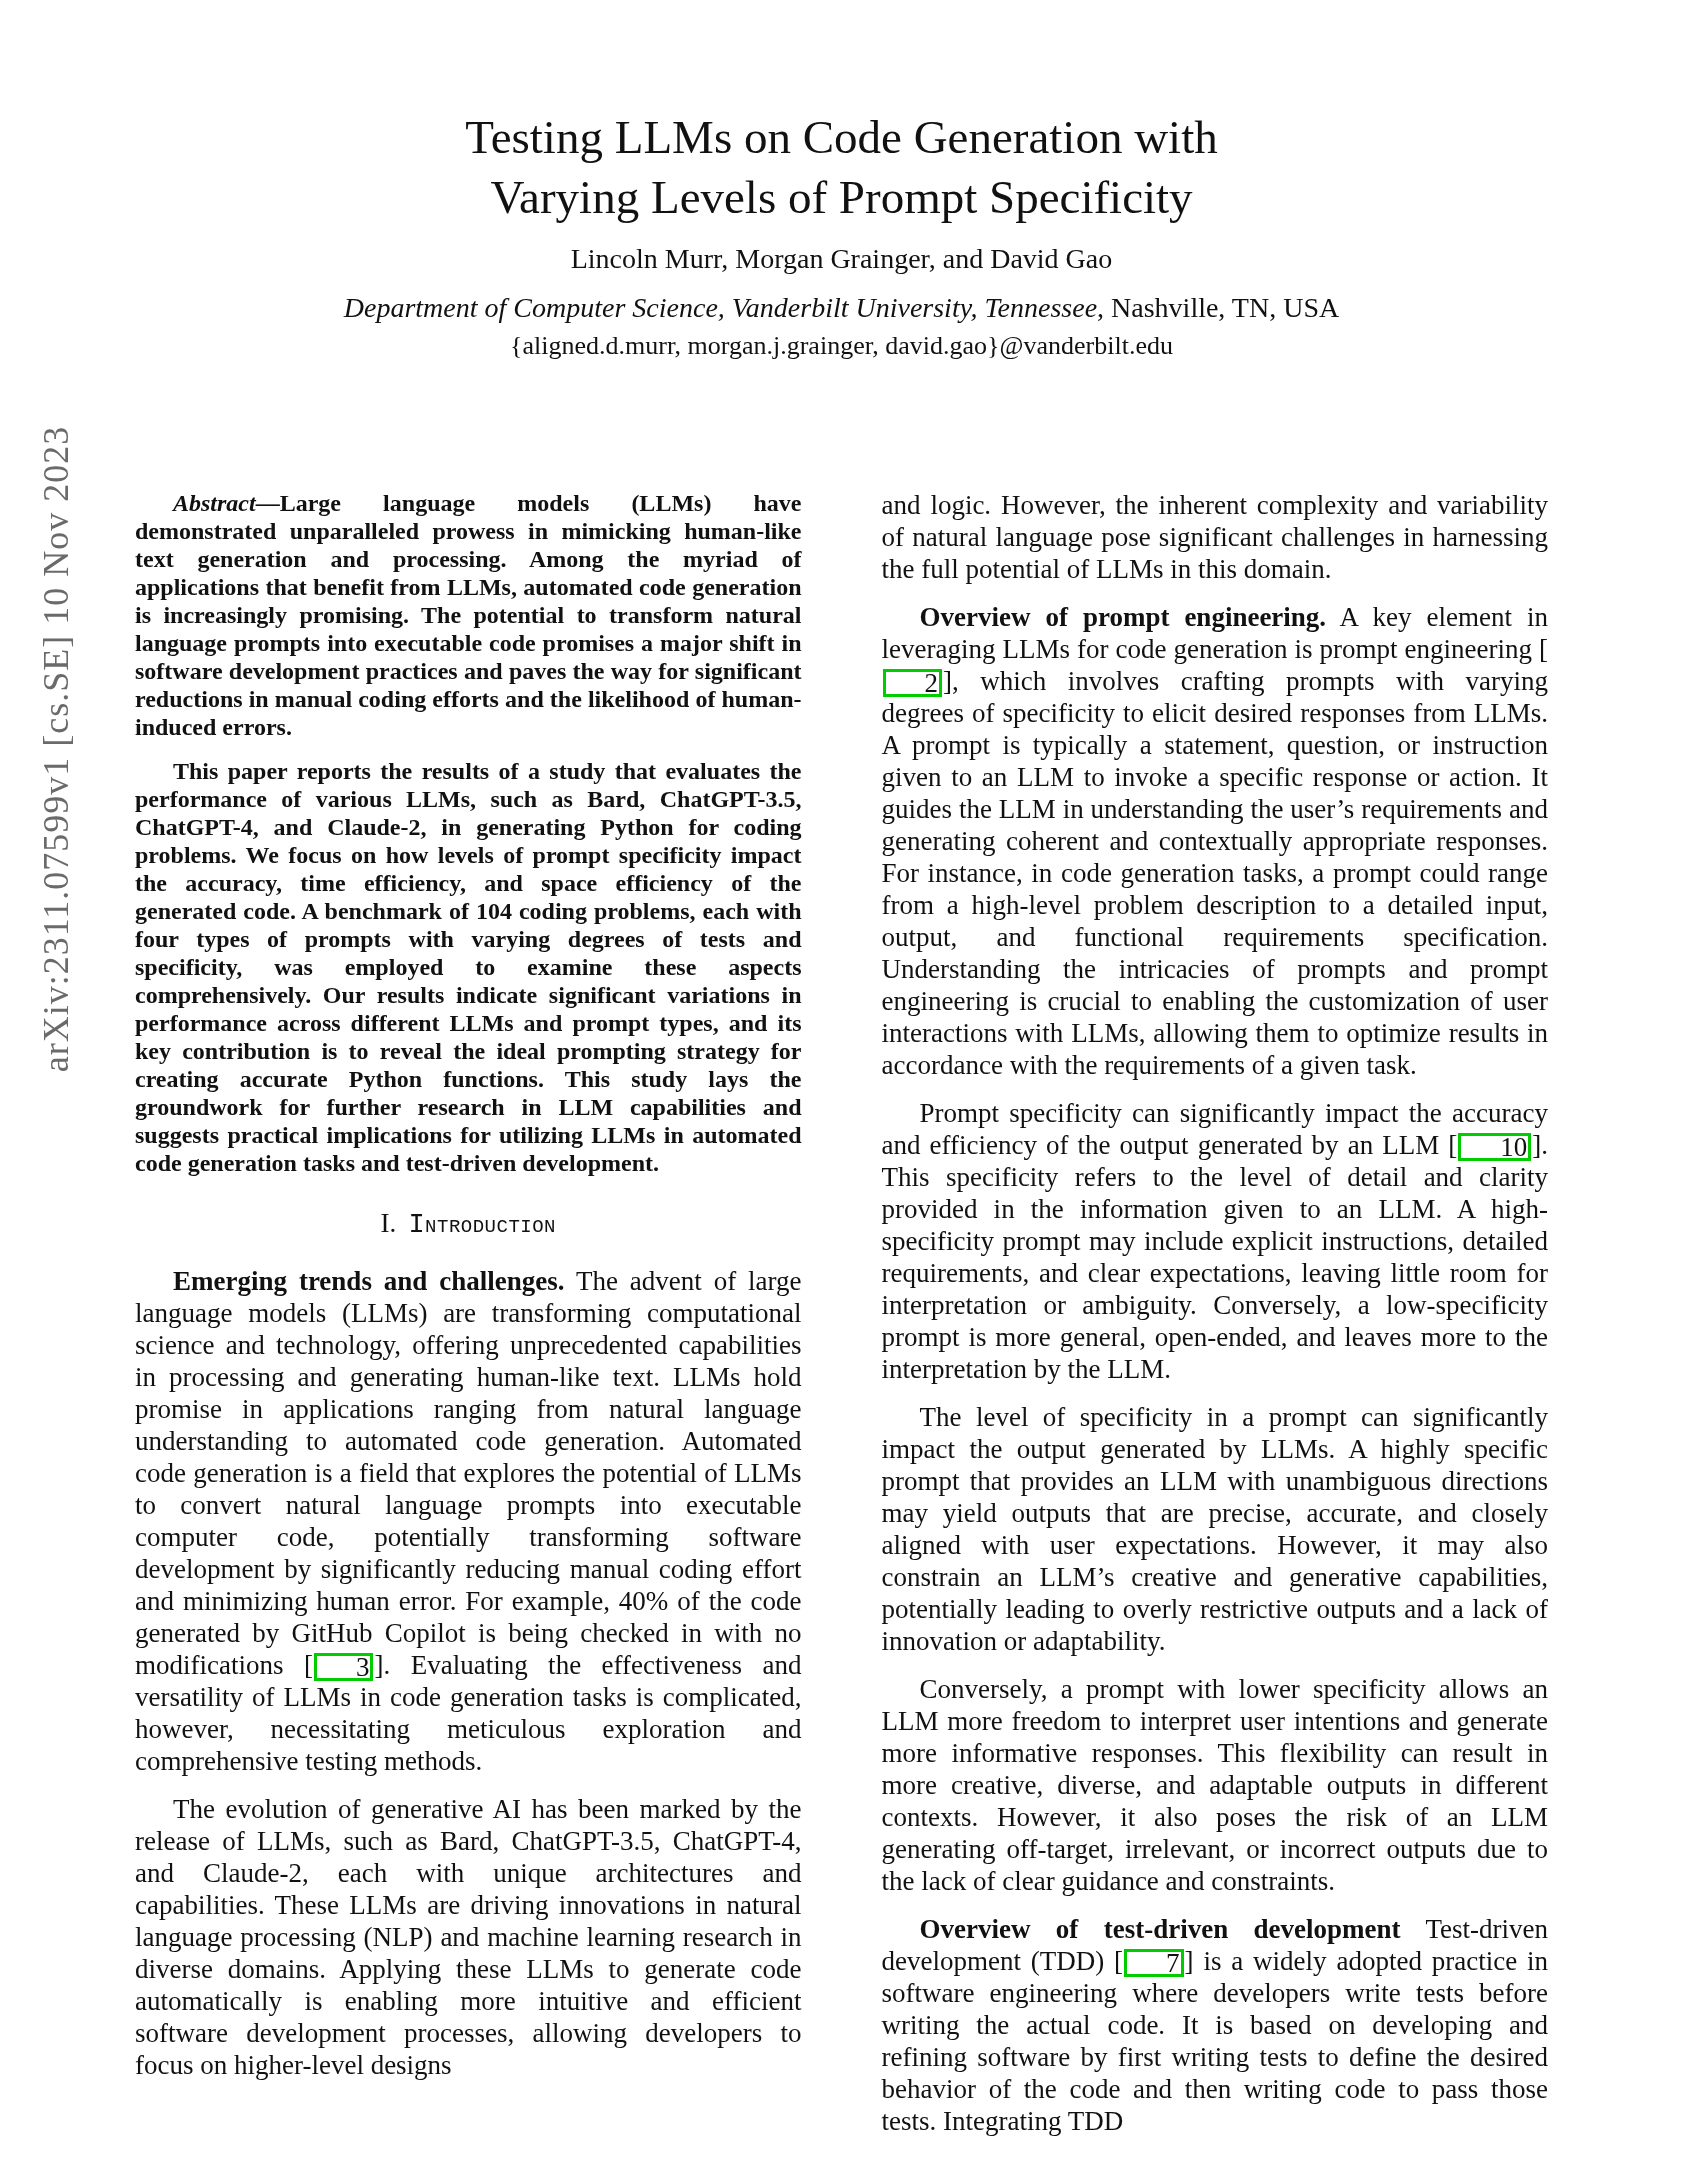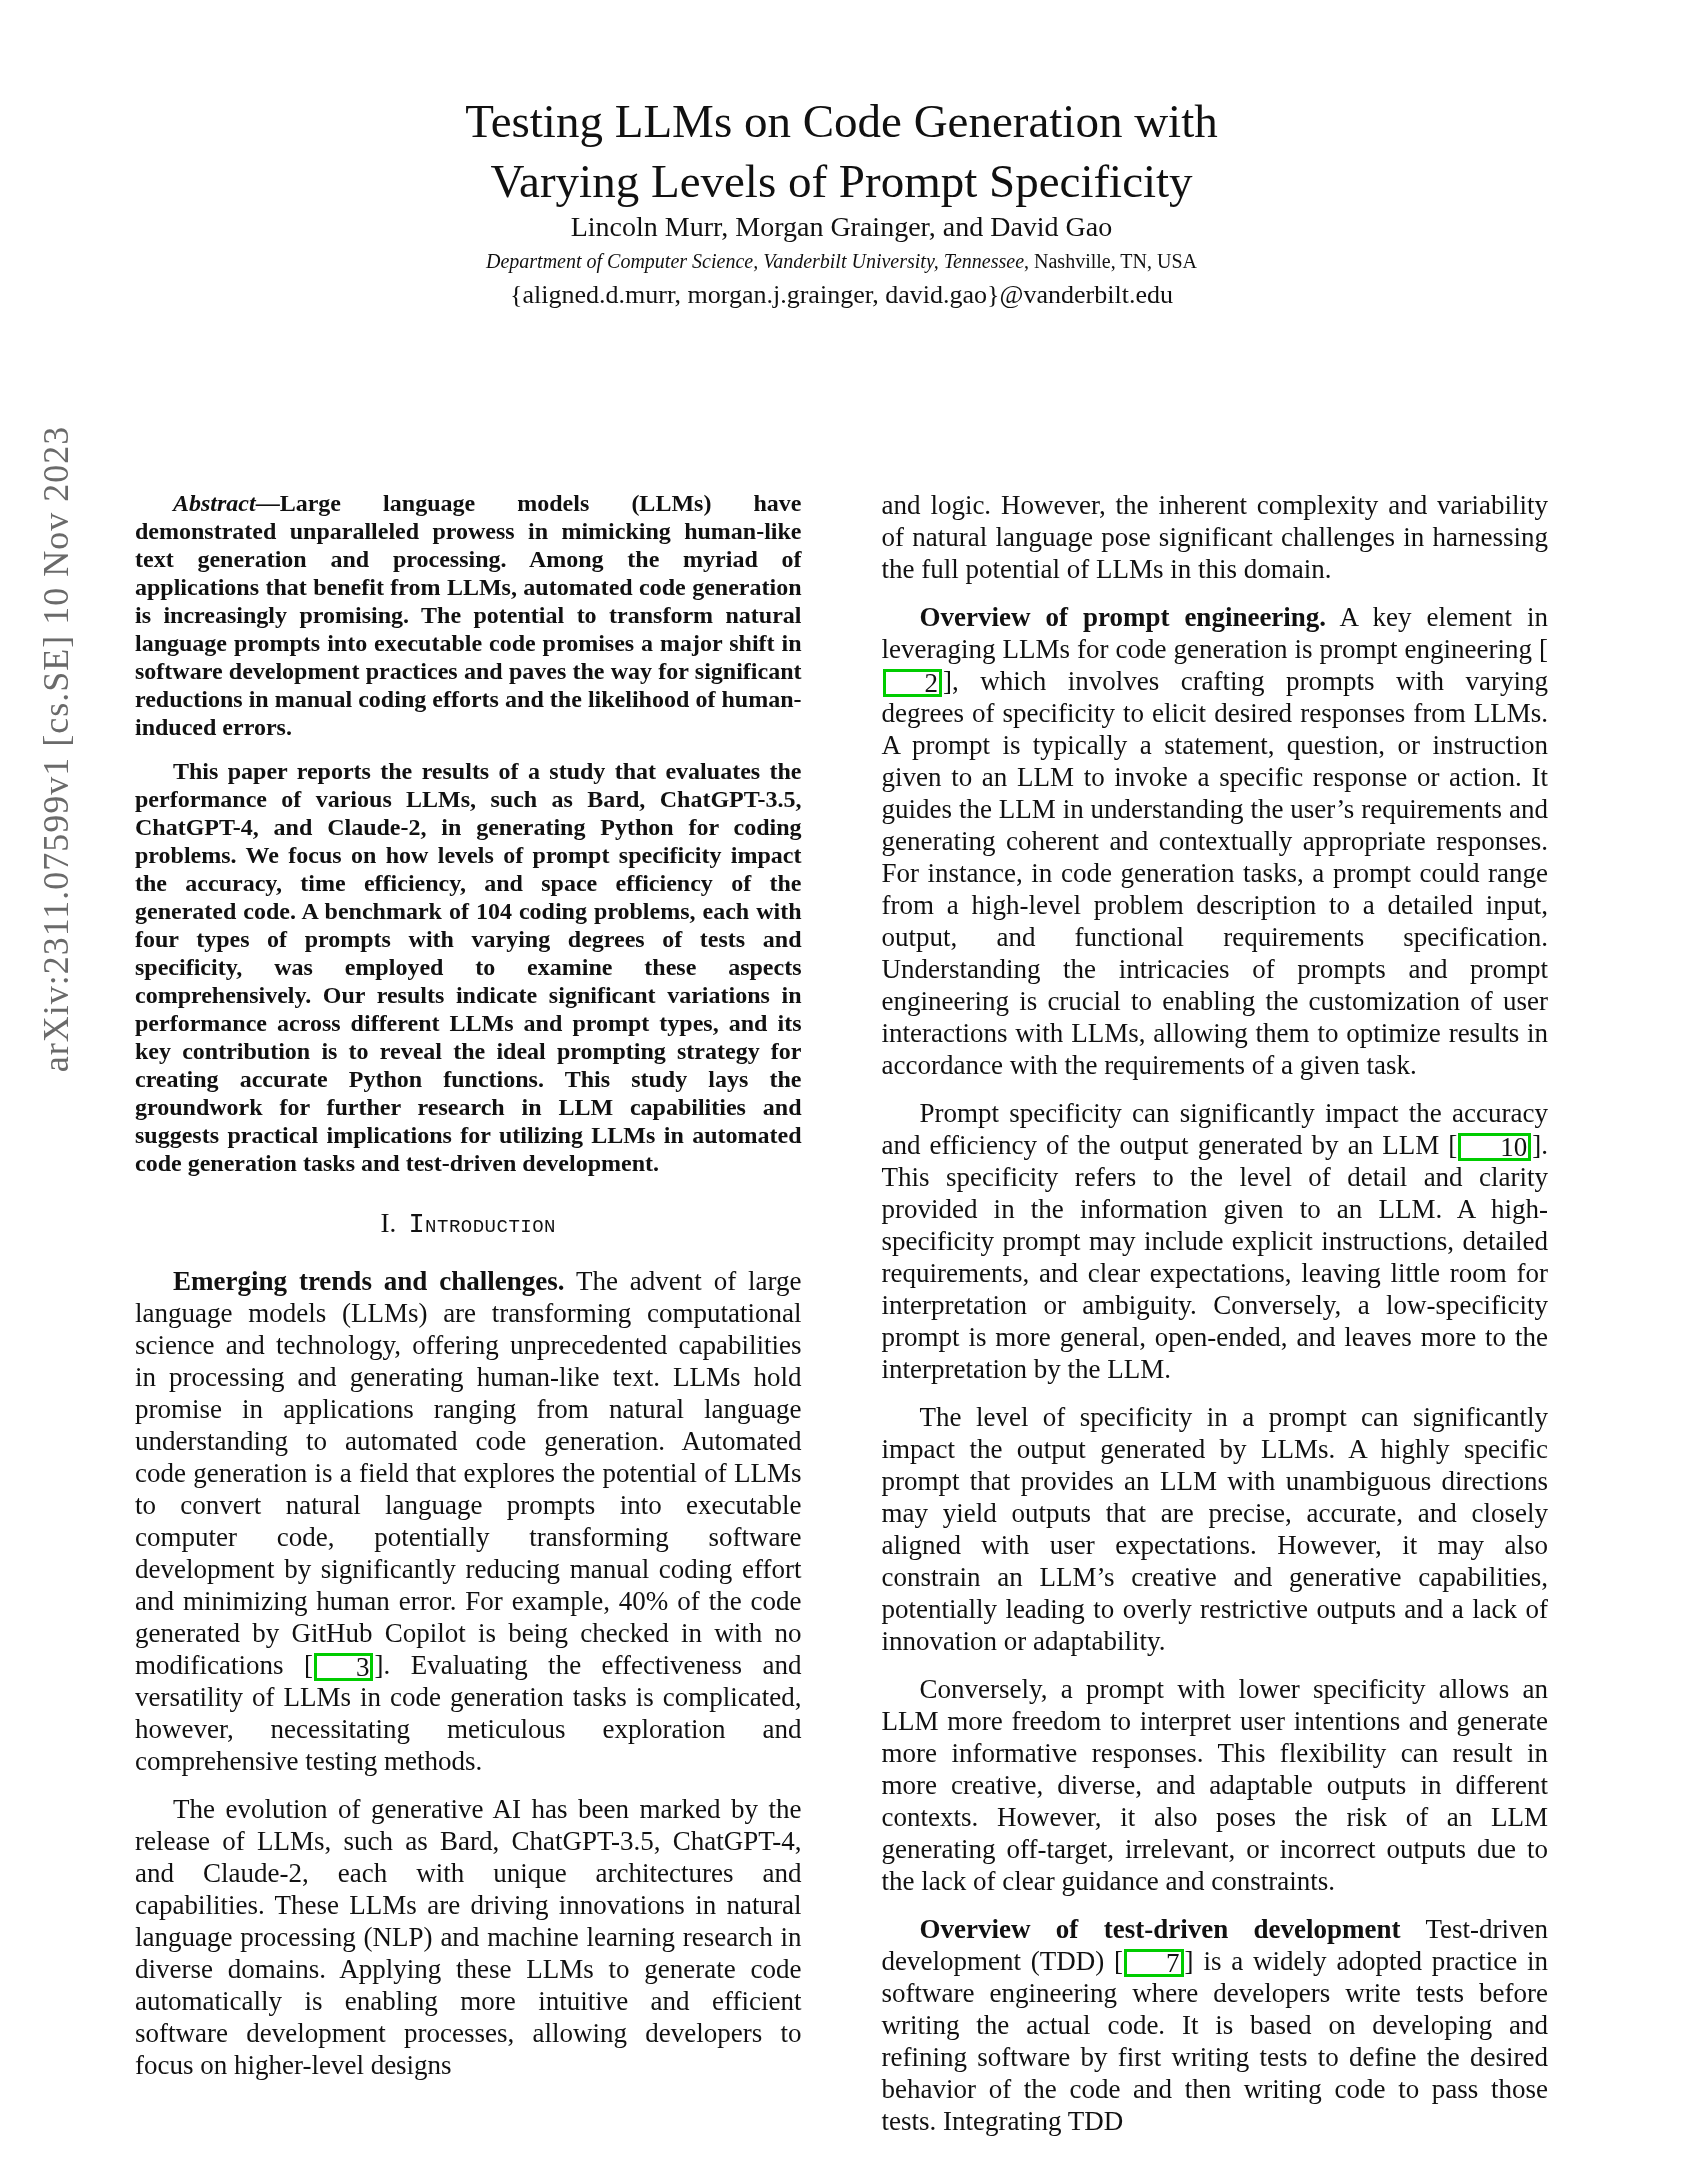--- a/index.html
+++ b/index.html
@@ -20,23 +20,23 @@
     top: 749px;
     transform: translate(-50%, -50%) rotate(-90deg);
     white-space: nowrap;
     font-size: 36px;
     color: var(--arxiv_gray, #6a6a6a);
     letter-spacing: 1px;
   }
 
   
   .header { position: absolute; top: 91px; left: 0; width: 100%; text-align: center; }
-  .title { font-size: 47px; line-height: 1.28; font-weight: normal; margin: 0; }
+  .title { font-size: 47px; line-height: 1.28; font-weight: normal; margin: 16px; }
   .authors { font-size: 28px; }
-  .affiliation { font-size: 20px; margin-top: 7px; }
+  .affiliation { font-size: 28px; margin-top: 17px; }
   .affiliation .it { font-style: italic; }
   .email { font-size: 26px; margin-top: 7px; }
 
   
   .columns {
     position: absolute;
     top: 473px;
     left: 119px;
     width: 1445px;
     display: flex;

